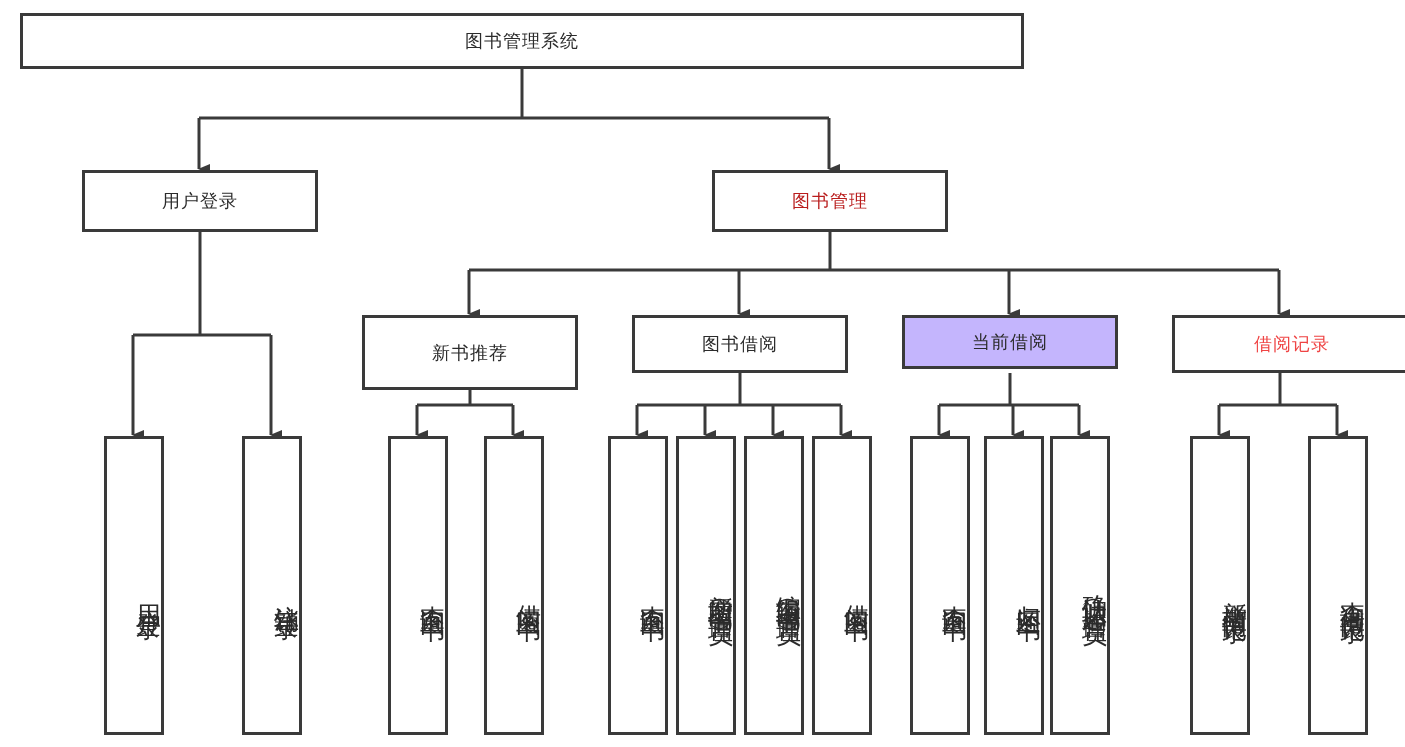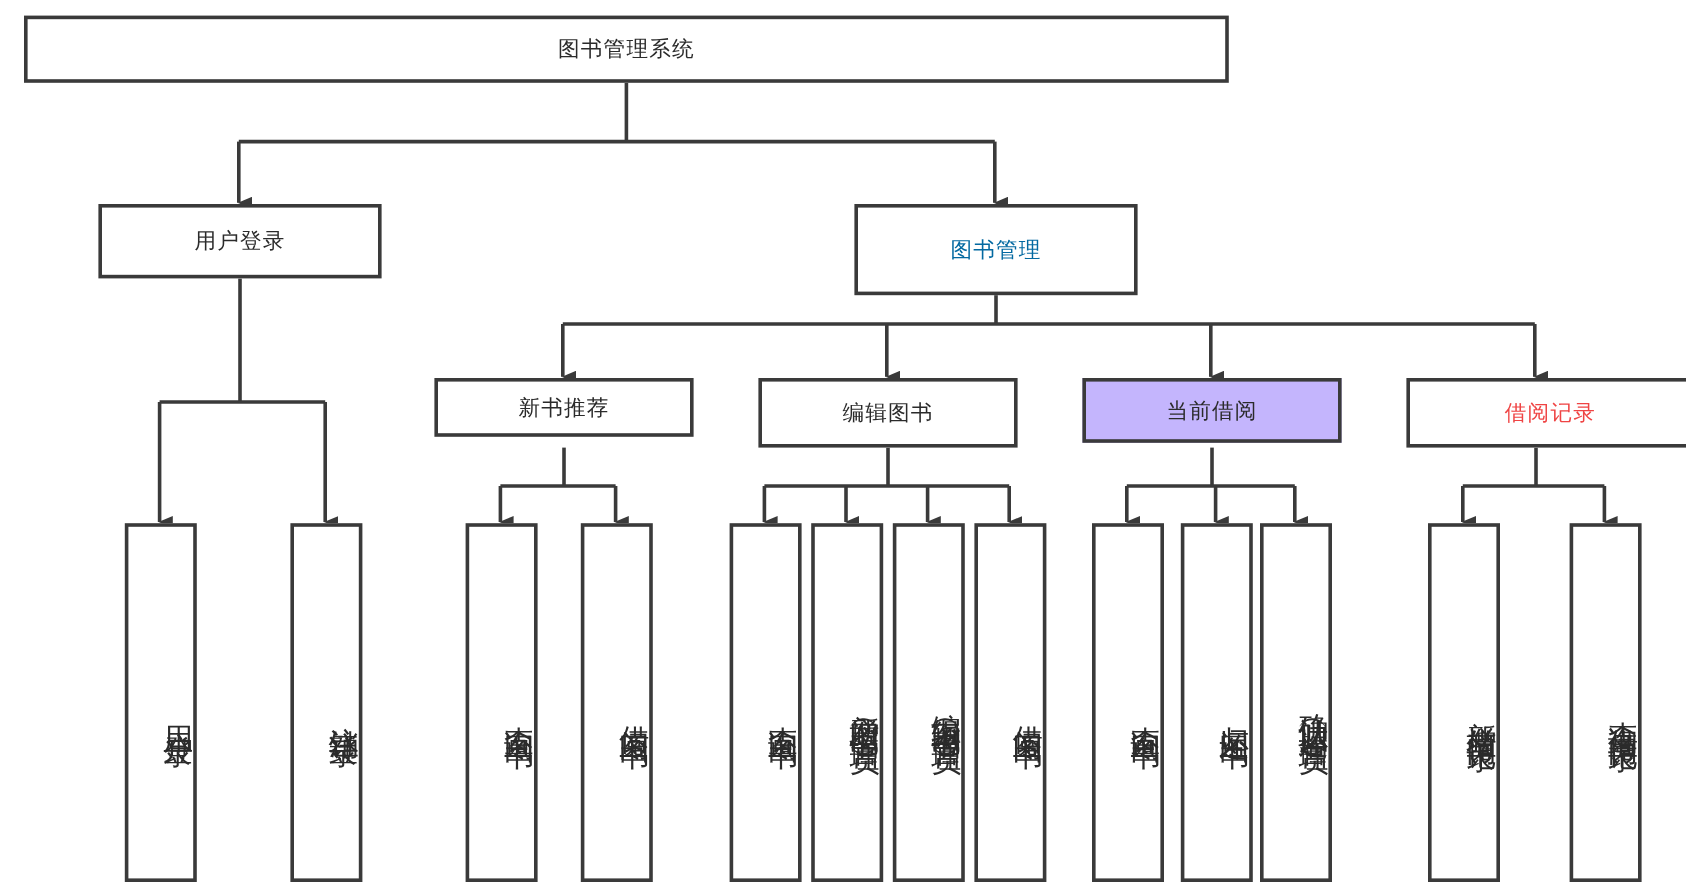--- a/index.html
+++ b/index.html
@@ -108,28 +108,28 @@
       </g>
   </svg>
 
   <div id="nodes-layer">
       <div class="node-box horizontal" style="left: 20px; top: 13px; width: 1004px; height: 56px; border-color: rgb(58, 58, 58); background: rgb(255, 255, 255); color: rgb(43, 43, 43);">
         <span class="node-label">图书管理系统</span>
       </div>
       <div class="node-box horizontal" style="left: 82px; top: 170px; width: 236px; height: 62px; border-color: rgb(58, 58, 58); background: rgb(255, 255, 255); color: rgb(43, 43, 43);">
         <span class="node-label">用户登录</span>
       </div>
-      <div class="node-box horizontal" style="left: 712px; top: 170px; width: 236px; height: 76px; border-color: rgb(58, 58, 58); background: rgb(255, 255, 255); color: #0369a1;">
+      <div class="node-box horizontal" style="left: 712px; top: 170px; width: 236px; height: 62px; border-color: rgb(58, 58, 58); background: rgb(255, 255, 255); color: #b91c1c;">
         <span class="node-label">图书管理</span>
       </div>
-      <div class="node-box horizontal" style="left: 362px; top: 315px; width: 216px; height: 49px; border-color: rgb(58, 58, 58); background: rgb(255, 255, 255); color: rgb(43, 43, 43);">
+      <div class="node-box horizontal" style="left: 362px; top: 315px; width: 216px; height: 75px; border-color: rgb(58, 58, 58); background: rgb(255, 255, 255); color: rgb(43, 43, 43);">
         <span class="node-label">新书推荐</span>
       </div>
       <div class="node-box horizontal" style="left: 632px; top: 315px; width: 216px; height: 58px; border-color: rgb(58, 58, 58); background: rgb(255, 255, 255); color: rgb(43, 43, 43);">
-        <span class="node-label">编辑图书</span>
+        <span class="node-label">图书借阅</span>
       </div>
       <div class="node-box horizontal" style="left: 902px; top: 315px; width: 216px; height: 54px; border-color: rgb(58, 58, 58); background: #c4b5fd; color: rgb(43, 43, 43);">
         <span class="node-label">当前借阅</span>
       </div>
       <div class="node-box horizontal" style="left: 1172px; top: 315px; width: 240px; height: 58px; border-color: rgb(58, 58, 58); background: rgb(255, 255, 255); color: #ef4444; text-align: center;">
         <span class="node-label">借阅记录</span>
       </div>
       <div class="node-box vertical" style="left: 104px; top: 436px; width: 60px; height: 299px; border-color: rgb(58, 58, 58); background: rgb(255, 255, 255); color: rgb(43, 43, 43);">
         <span class="node-label">用户登录</span>
       </div>

